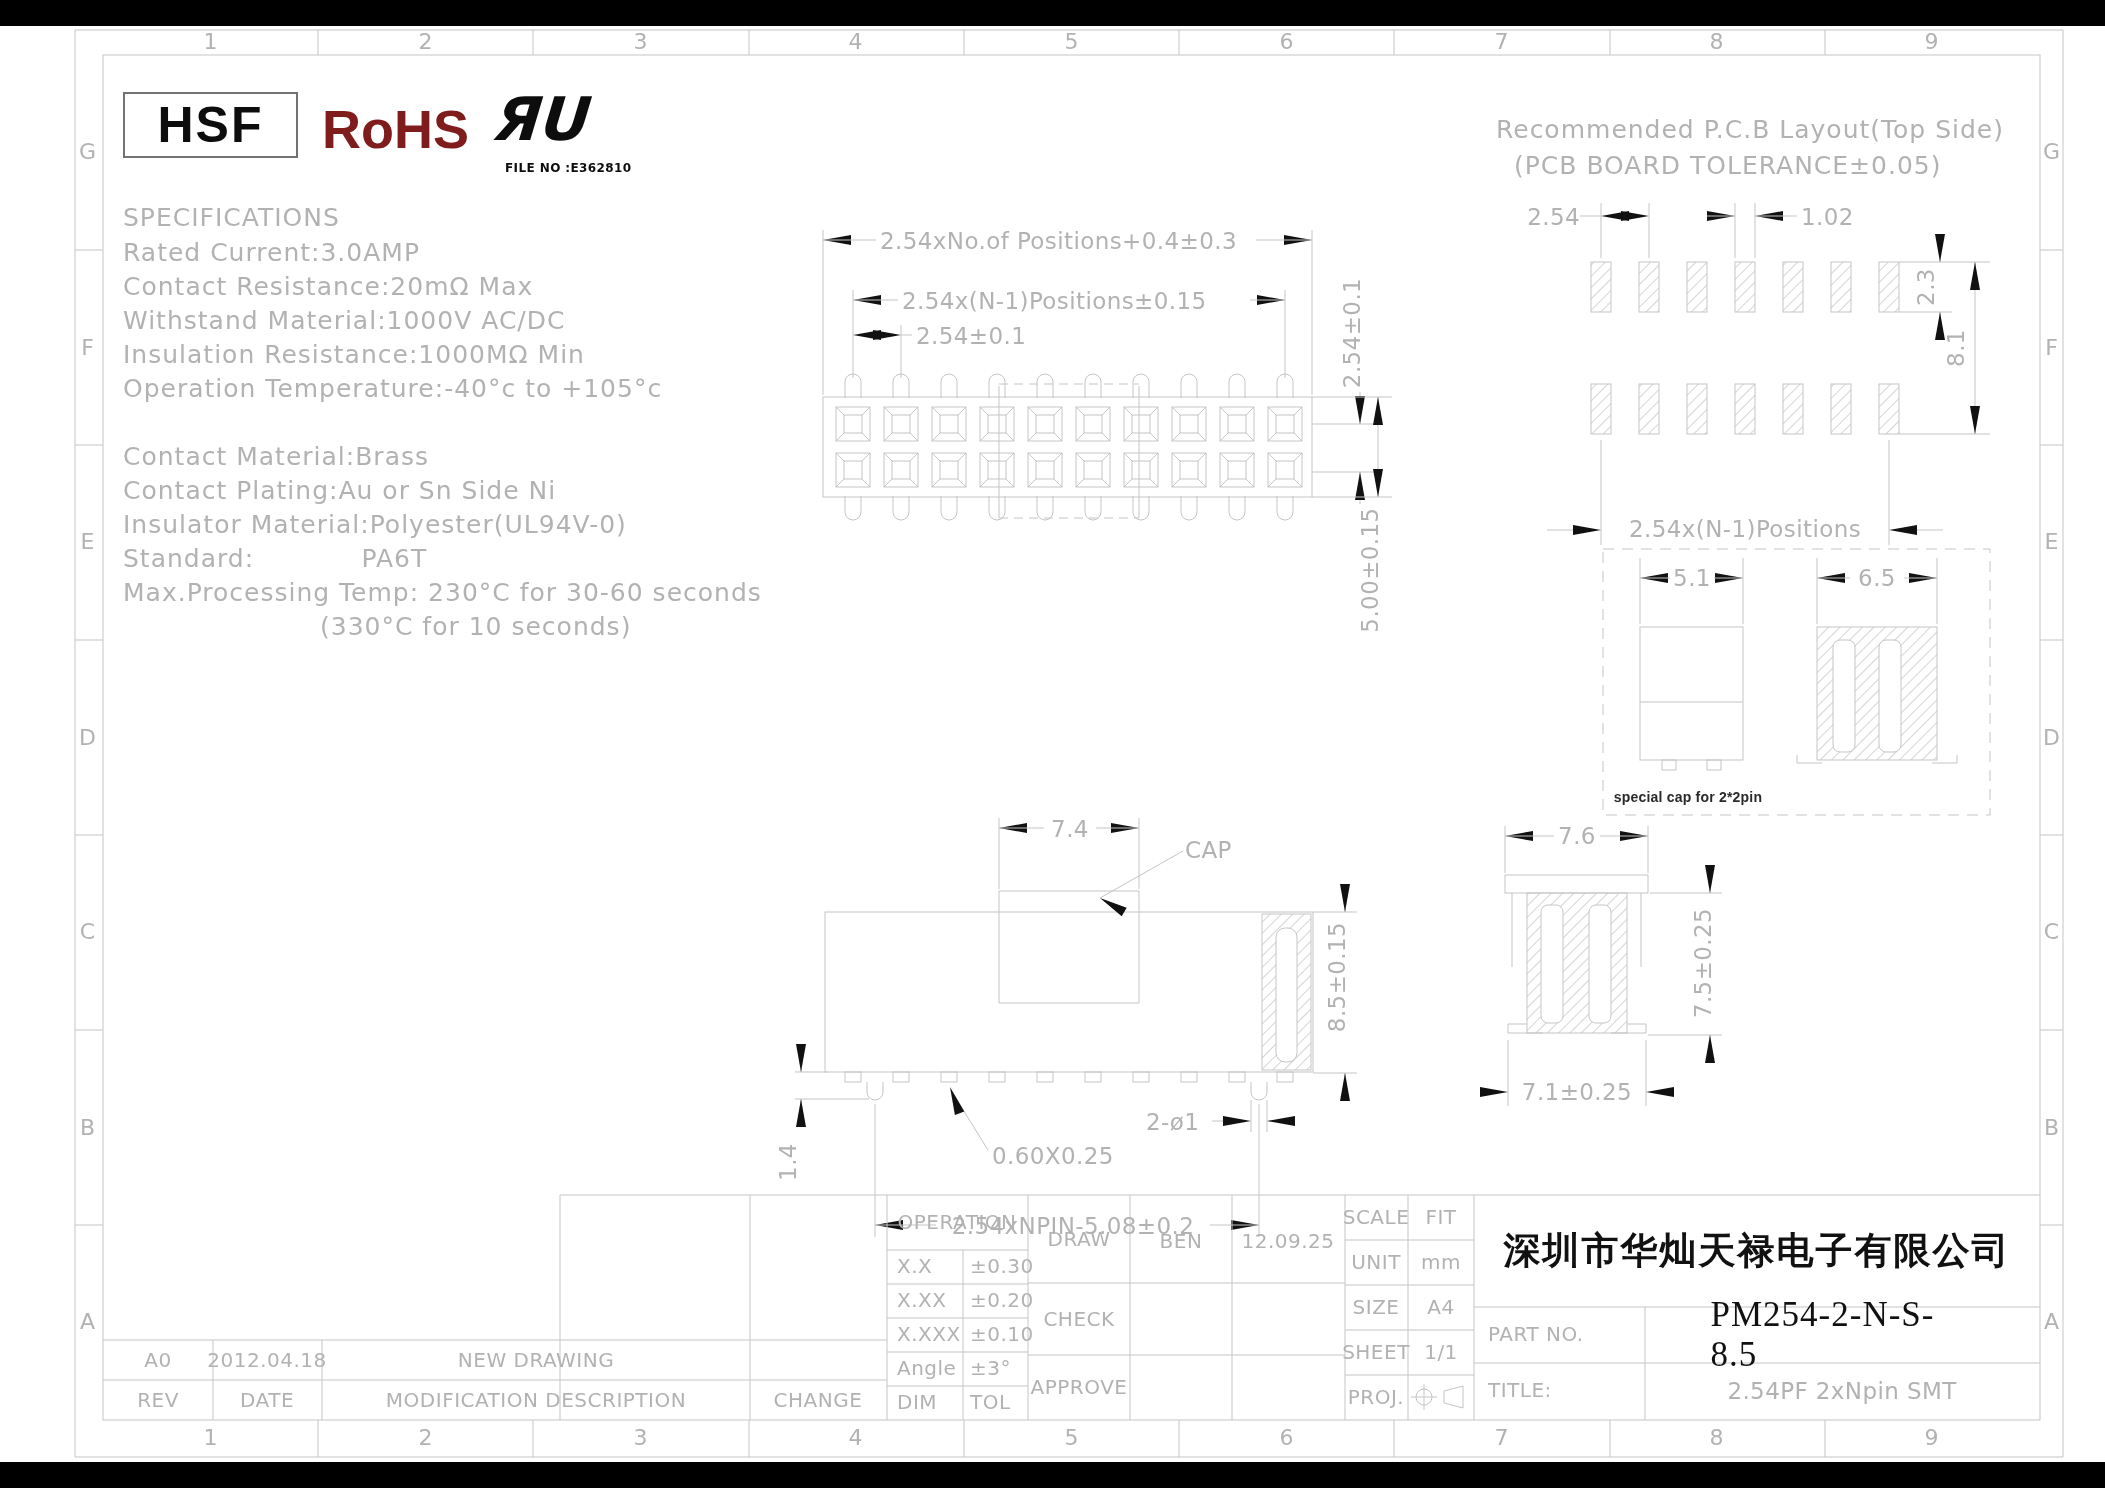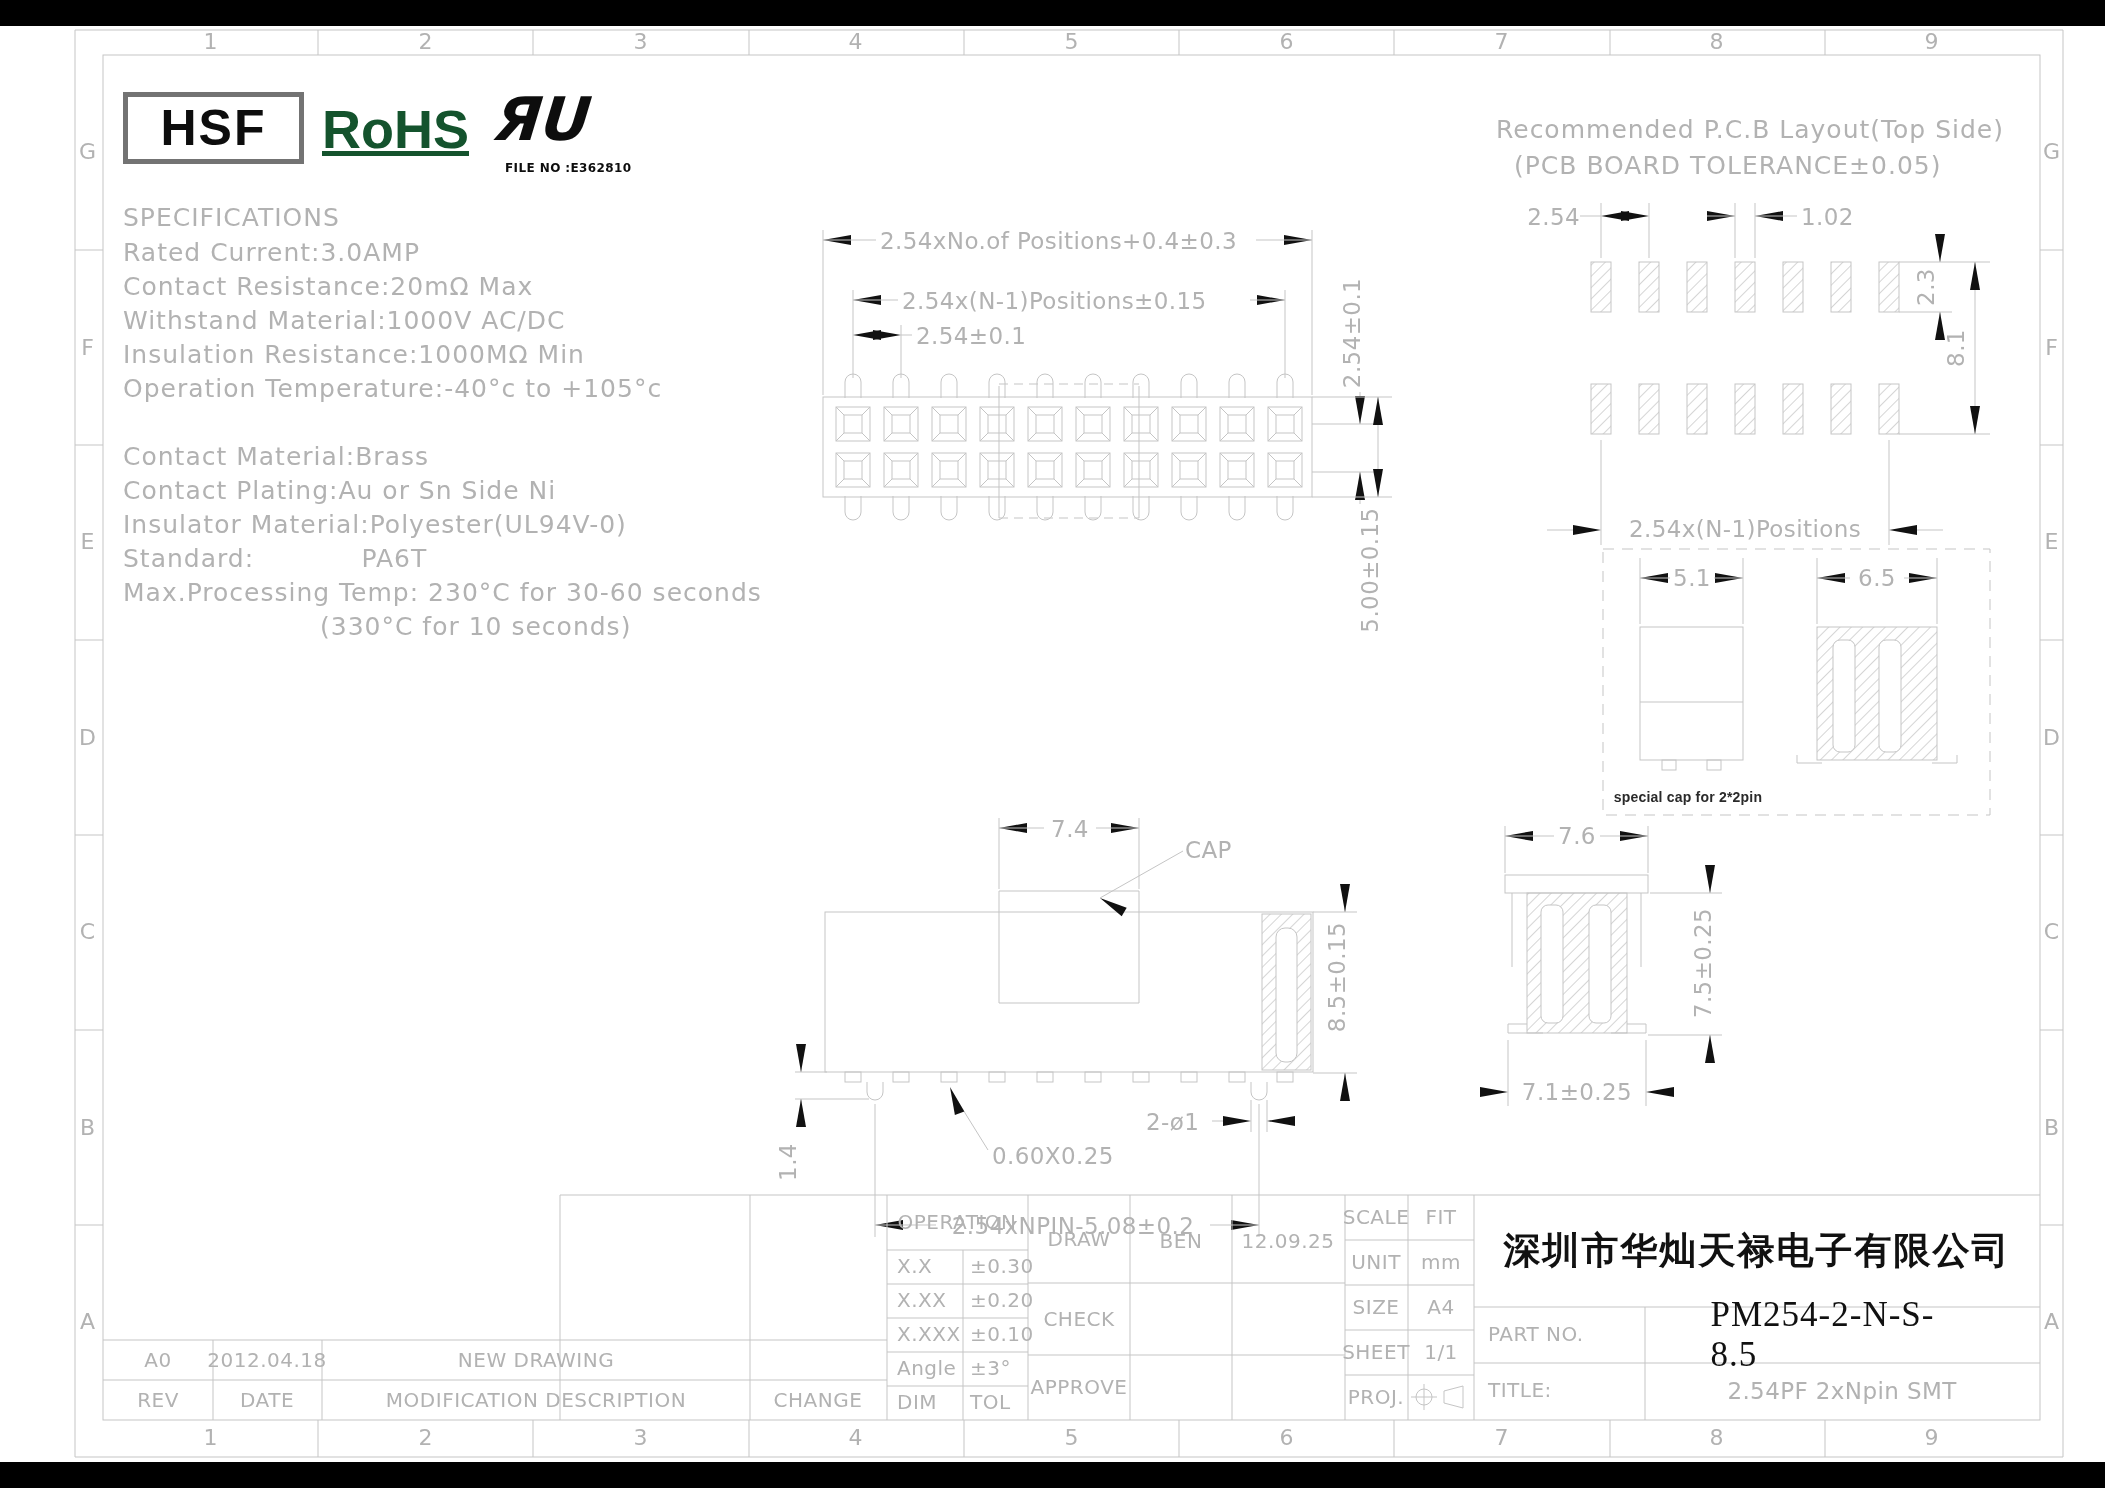--- a/index.html
+++ b/index.html
@@ -7,26 +7,26 @@
        font-family:"DejaVu Sans",sans-serif;}
   .bar{position:absolute;left:0;width:2105px;height:26px;background:#000;}
   #geo{position:absolute;left:0;top:0;}
   .t{position:absolute;font-size:25px;color:#b2b2b2;letter-spacing:1px;white-space:pre;line-height:1.05;}
   .s{font-size:23px;letter-spacing:.4px;}
   .cc{transform:translate(-50%,-50%);}
   .ra{transform:translateX(-100%);}
   .rot{transform:translate(-50%,-50%) rotate(-90deg);}
   .tb{font-size:20px;letter-spacing:.5px;}
   .glabel{font-size:22px;}
-  .hsfbox{position:absolute;left:123px;top:92px;width:171px;height:62px;border:5px solid #737373;
+  .hsfbox{position:absolute;left:123px;top:92px;width:171px;height:62px;border:2px solid #737373;
           display:flex;align-items:center;justify-content:center;}
   .hsftext{font-size:50px;font-weight:bold;color:#0d0d0d;letter-spacing:2px;
            font-family:"Liberation Sans",sans-serif;}
-  .rohs{position:absolute;left:322px;top:98px;font-size:54px;font-weight:bold;color:#14532d;
-        font-family:"Liberation Sans",sans-serif;text-decoration:underline;}
+  .rohs{position:absolute;left:322px;top:98px;font-size:54px;font-weight:bold;color:#7f1d1d;
+        font-family:"Liberation Sans",sans-serif;}
   .ulmark{position:absolute;left:496px;top:84px;font-size:60px;font-weight:bold;font-style:italic;
           color:#0d0d0d;transform:skewX(-6deg);}
   .ulfile{position:absolute;left:505px;top:161px;font-size:12px;font-weight:bold;color:#0d0d0d;letter-spacing:.4px;}
   .cjk{font-family:"Liberation Serif","DejaVu Serif",serif;font-size:37px;font-weight:600;
        color:#111;letter-spacing:2px;white-space:nowrap;}
   .pn{font-family:"Liberation Serif","DejaVu Serif",serif;font-size:35px;color:#111;letter-spacing:1px;}
   .sc{font-size:14px;font-weight:bold;color:#2a2a2a;letter-spacing:.2px;font-family:"Liberation Sans",sans-serif;}
 </style>
 </head>
 <body>

